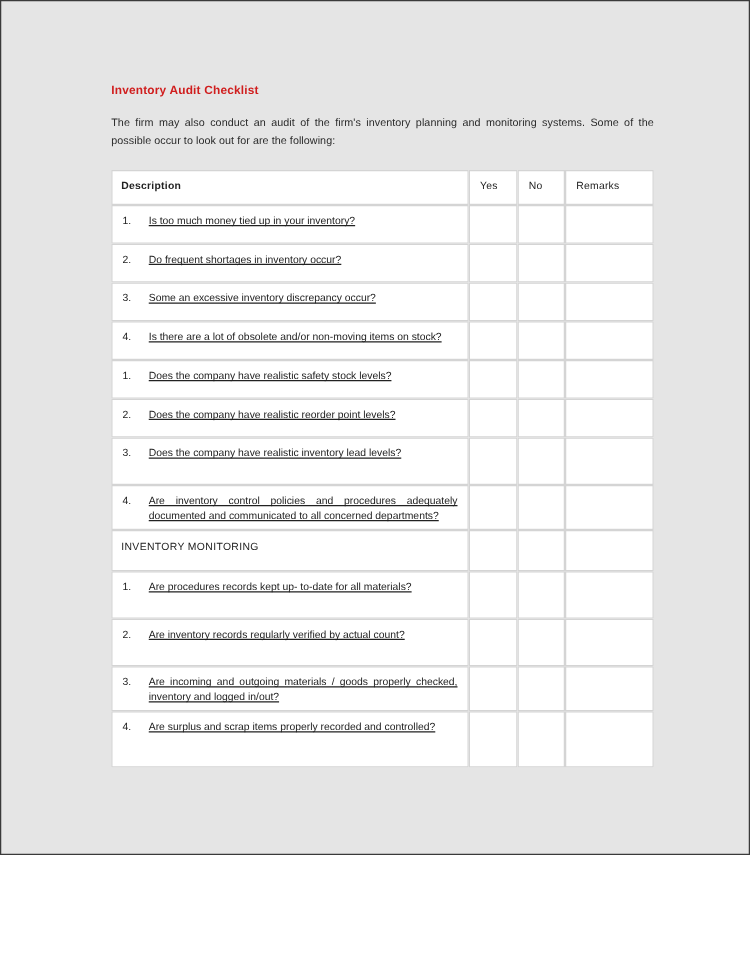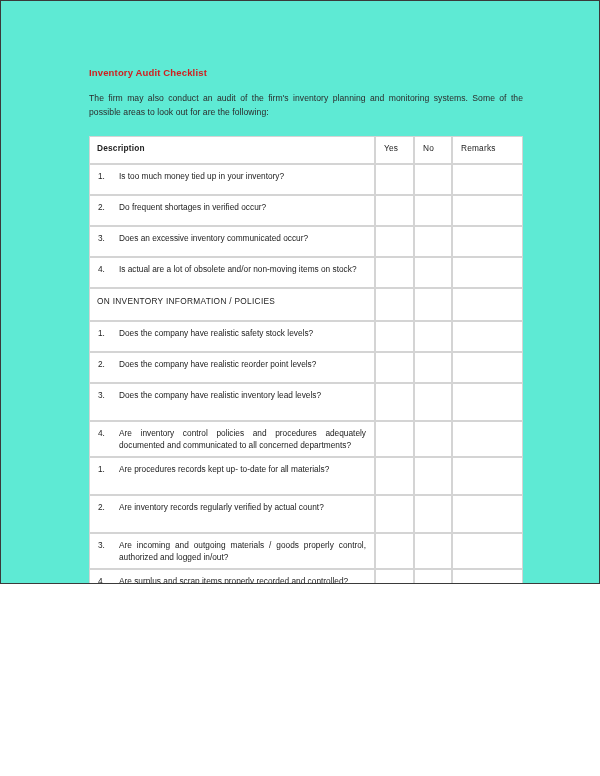--- a/index.html
+++ b/index.html
@@ -7,22 +7,22 @@
     padding: 0;
     background: #ffffff;
   }
   body {
     font-family: "Liberation Sans", sans-serif;
     -webkit-font-smoothing: antialiased;
   }
   .page {
     position: relative;
     width: 600px;
-    height: 584px;
-    background: #5eead4;
+    height: 684px;
+    background: #e5e5e5;
     border: 1px solid #3a3a3a;
     box-sizing: border-box;
     overflow: hidden;
   }
   .content {
     position: absolute;
     left: 88px;
     top: 66px;
     width: 434px;
   }
@@ -97,37 +97,38 @@
     flex: 0 0 auto;
     width: 22px;
     padding-left: 1px;
     box-sizing: border-box;
   }
   .q-text {
     flex: 1 1 auto;
     text-align: justify;
     text-justify: inter-word;
     padding-right: 2px;
+    text-decoration: underline;
   }
   .q-text.nojust { text-align: left; }
 
   tr.q-row td { height: 19px; }
   tr.q-row.tall td { height: 26px; }
   tr.q-row.xtall td { height: 33px; }
   tr.q-row.two-line td { height: 24px; }
 </style>
 </head>
 <body>
 
 <div class="page">
   <div class="content">
 
     <h1 class="doc-title" style="color: rgb(208, 30, 30);">Inventory Audit Checklist</h1>
 
-    <p class="intro">The firm may also conduct an audit of the firm's inventory planning and monitoring systems. Some of the possible areas to look out for are the following:</p>
+    <p class="intro">The firm may also conduct an audit of the firm's inventory planning and monitoring systems. Some of the possible occur to look out for are the following:</p>
 
     <table class="checklist">
       <colgroup>
         <col class="c-desc">
           <col class="c-yes">
           <col class="c-no">
           <col class="c-rem">
       </colgroup>
       <tbody>
 
@@ -148,58 +149,52 @@
             </td>
           <td></td>
           <td></td>
           <td></td>
         </tr>
 
         <tr class="q-row">
           <td>
               <div class="q-wrap">
             <span class="q-num">2.</span>
-            <span class="q-text nojust">Do frequent shortages in verified occur?</span>
+            <span class="q-text nojust">Do frequent shortages in inventory occur?</span>
           </div>
             </td>
           <td></td>
           <td></td>
           <td></td>
         </tr>
 
         <tr class="q-row">
           <td>
               <div class="q-wrap">
             <span class="q-num">3.</span>
-            <span class="q-text nojust">Does an excessive inventory communicated occur?</span>
+            <span class="q-text nojust">Some an excessive inventory discrepancy occur?</span>
           </div>
             </td>
           <td></td>
           <td></td>
           <td></td>
         </tr>
 
         <tr class="q-row">
           <td>
               <div class="q-wrap">
             <span class="q-num">4.</span>
-            <span class="q-text nojust">Is actual are a lot of obsolete and/or non-moving items on stock?</span>
-          </div>
-            </td>
-          <td></td>
-          <td></td>
-          <td></td>
-        </tr>
-
-        <tr class="section-row">
-          <td class="section-cell">ON INVENTORY INFORMATION / POLICIES</td>
-          <td></td>
-          <td></td>
-          <td></td>
-        </tr>
+            <span class="q-text nojust">Is there are a lot of obsolete and/or non-moving items on stock?</span>
+          </div>
+            </td>
+          <td></td>
+          <td></td>
+          <td></td>
+        </tr>
+
 
         <tr class="q-row">
           <td>
               <div class="q-wrap">
             <span class="q-num">1.</span>
             <span class="q-text nojust">Does the company have realistic safety stock levels?</span>
           </div>
             </td>
           <td></td>
           <td></td>
@@ -235,20 +230,26 @@
               <div class="q-wrap">
             <span class="q-num">4.</span>
             <span class="q-text">Are inventory control policies and procedures adequately documented and communicated to all concerned departments?</span>
           </div>
             </td>
           <td></td>
           <td></td>
           <td></td>
         </tr>
 
+        <tr class="section-row">
+          <td class="section-cell">INVENTORY MONITORING</td>
+          <td></td>
+          <td></td>
+          <td></td>
+        </tr>
 
         <tr class="q-row tall">
           <td>
               <div class="q-wrap">
             <span class="q-num">1.</span>
             <span class="q-text nojust">Are procedures records kept up- to-date for all materials?</span>
           </div>
             </td>
           <td></td>
           <td></td>
@@ -264,21 +265,21 @@
             </td>
           <td></td>
           <td></td>
           <td></td>
         </tr>
 
         <tr class="q-row two-line">
           <td>
               <div class="q-wrap">
             <span class="q-num">3.</span>
-            <span class="q-text">Are incoming and outgoing materials / goods properly control, authorized and logged in/out?</span>
+            <span class="q-text">Are incoming and outgoing materials / goods properly checked, inventory and logged in/out?</span>
           </div>
             </td>
           <td></td>
           <td></td>
           <td></td>
         </tr>
 
         <tr class="q-row xtall">
           <td>
               <div class="q-wrap">

